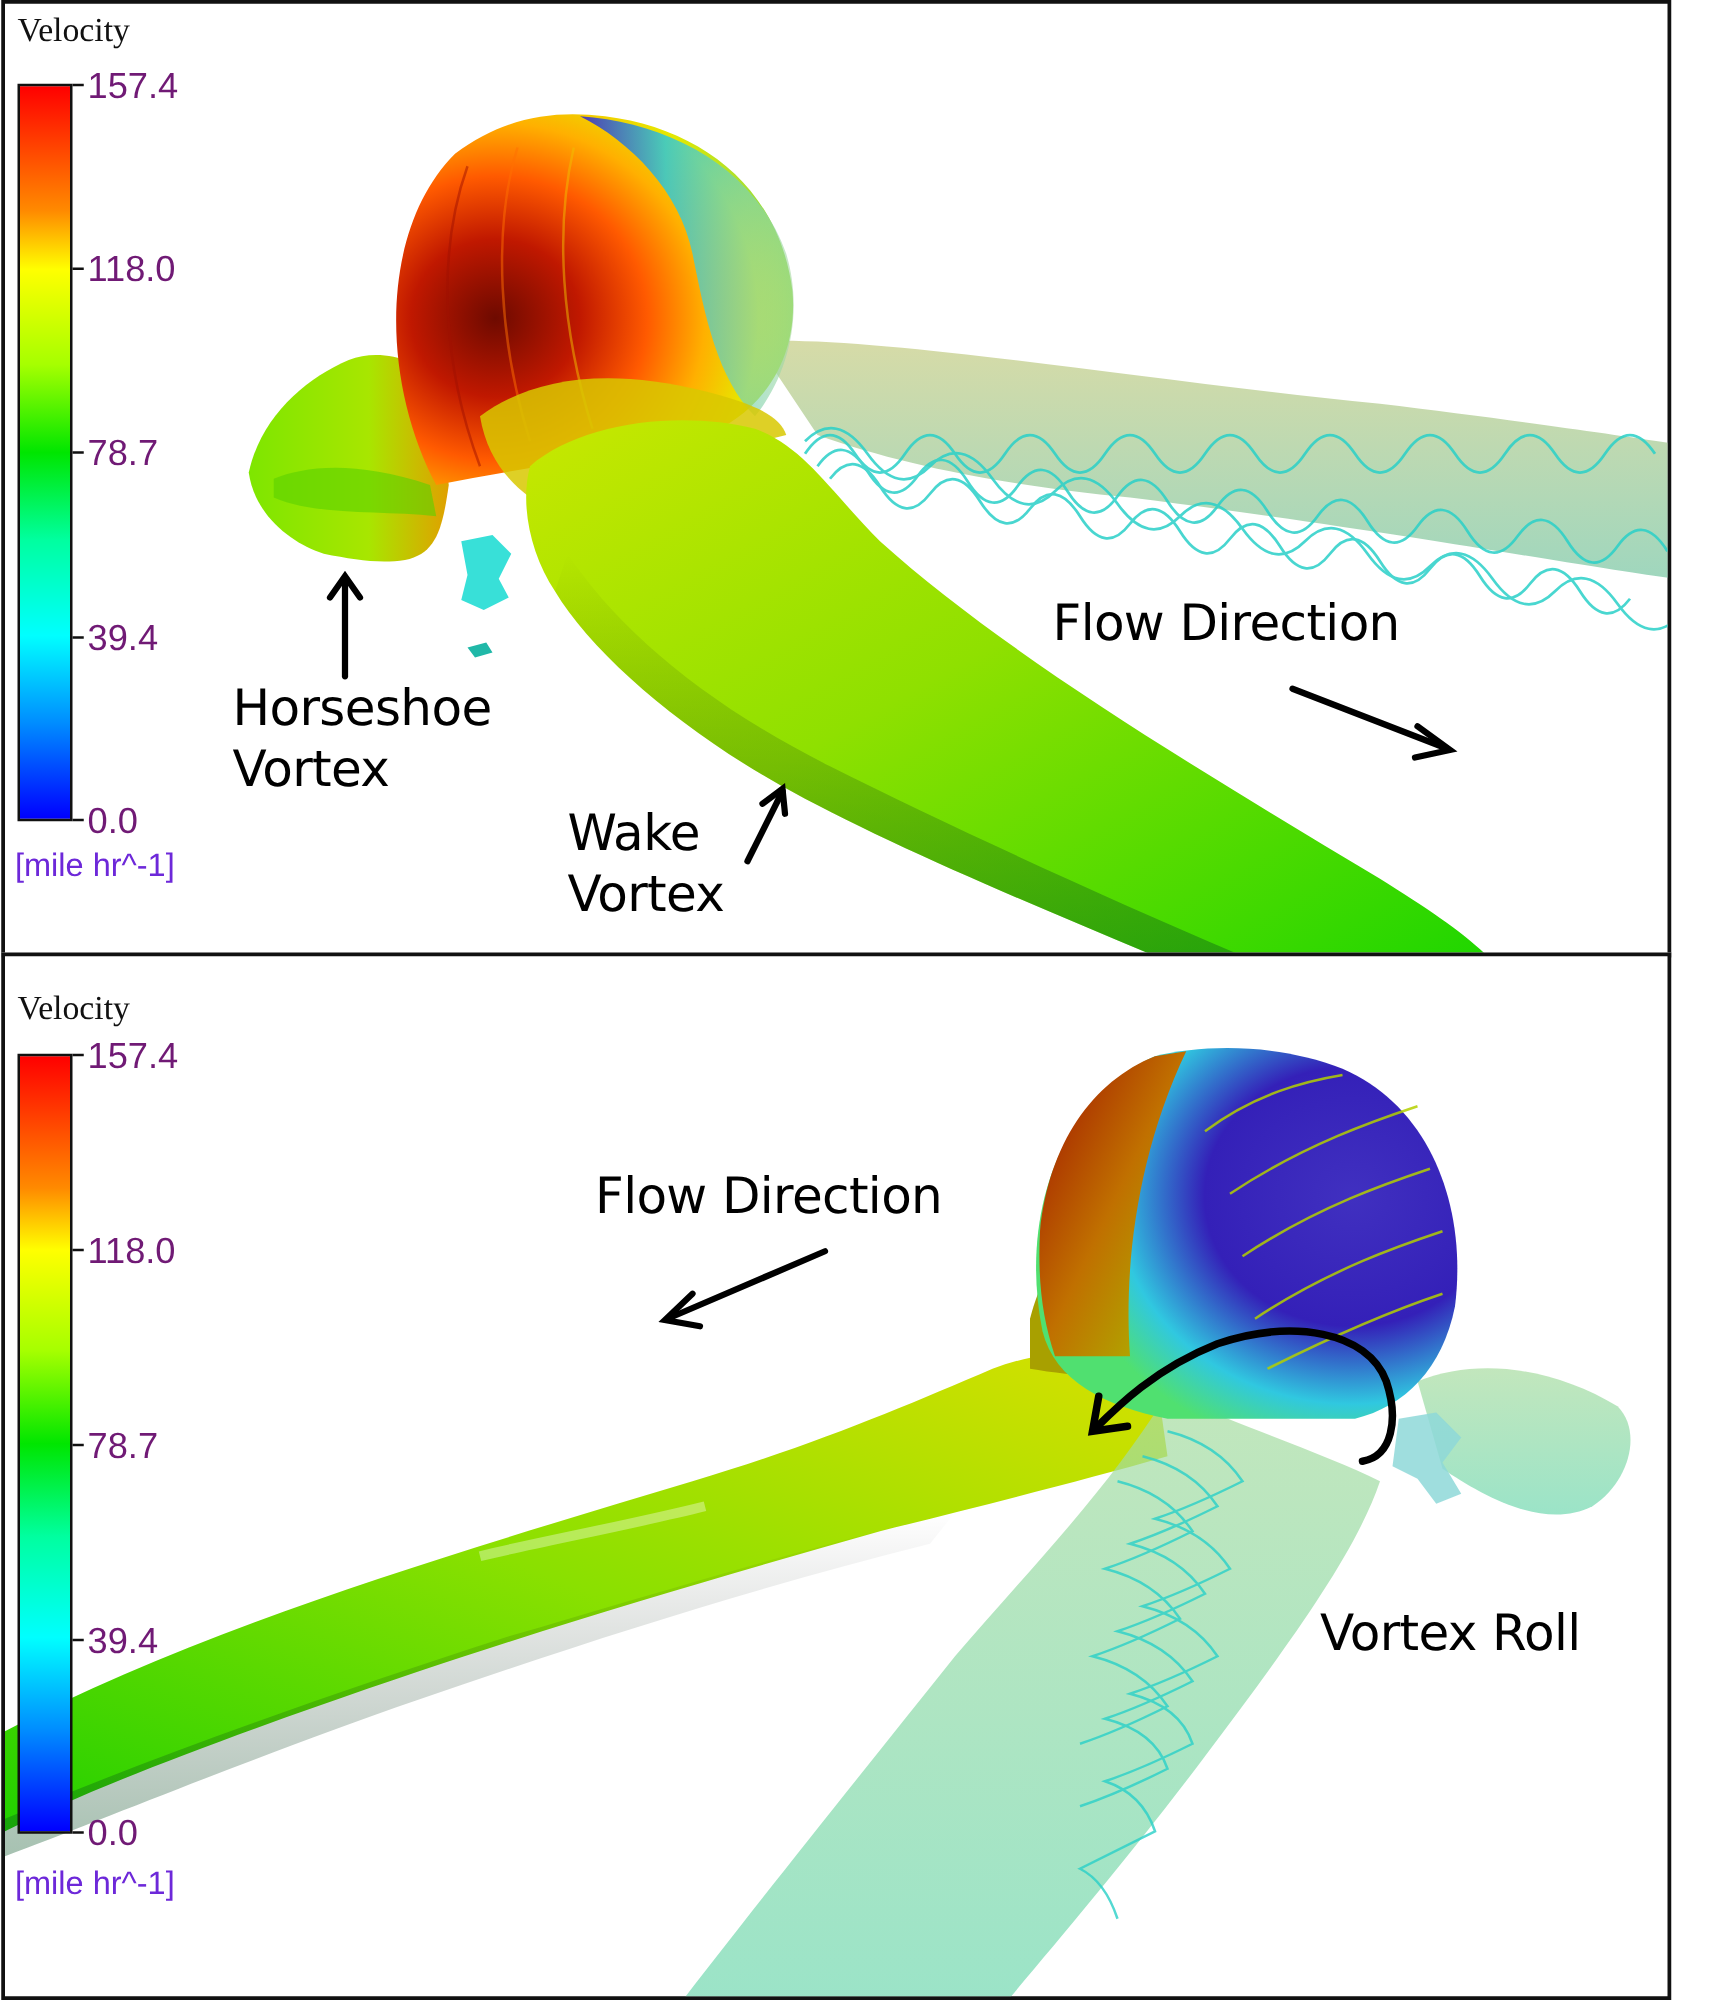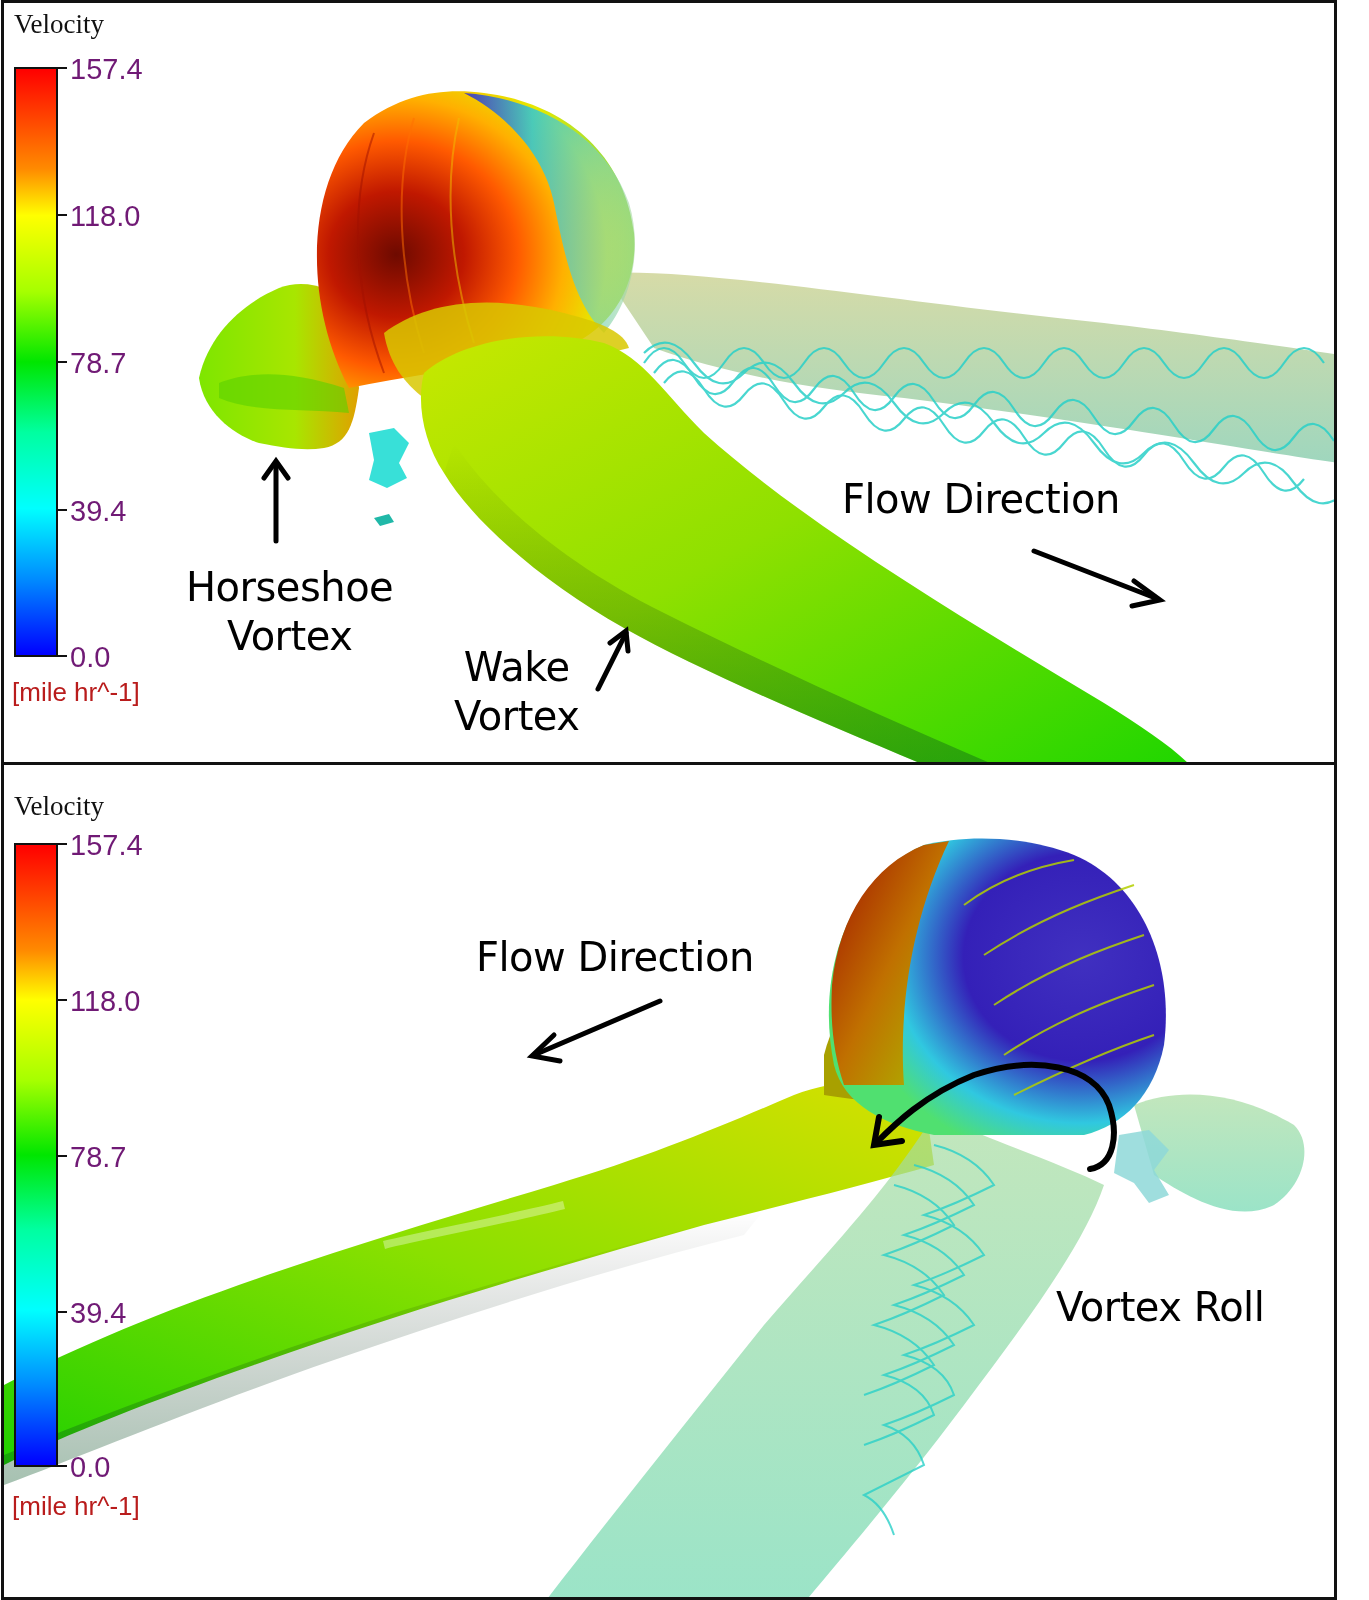--- a/index.html
+++ b/index.html
@@ -7,22 +7,22 @@
     .panel { position: absolute; left: 1px; width: 1336px; background: #ffffff; border: 3px solid #111111; box-sizing: border-box; overflow: hidden; }
     #panel-top { top: 0px; height: 766px; }
     #panel-bottom { top: 762px; height: 838px; }
     .scene { position: absolute; left: 0; top: 0; }
     .legend { position: absolute; left: 8px; width: 200px; }
     .legend-title { position: absolute; left: 2px; top: 0; font-size: 27px; color: #111; font-family: Liberation Serif, serif; }
     .colorbar { position: absolute; left: 2px; width: 44px; border: 2px solid #111; box-sizing: border-box;
       background: linear-gradient(to bottom, #ff0000 0%, #ff8a00 17%, #ffff00 25%, #a6ff00 38%, #00e600 50%, #00ffa0 62%, #00ffff 75%, #008cff 87%, #0000ff 100%); }
     .tick { position: absolute; left: 46px; width: 9px; height: 2px; background: #111; }
     .tick-label { position: absolute; left: 58px; font-size: 29px; color: #701a75; line-height: 1; font-family: "Liberation Sans", sans-serif; }
-    .unit-label { position: absolute; left: 0px; font-size: 26px; color: #b91c1c; white-space: nowrap; font-family: "Liberation Sans", sans-serif; }
-    .annot { position: absolute; font-size: 40px; color: #000; line-height: 1.22; font-family: "DejaVu Sans", sans-serif; letter-spacing: -0.5px; white-space: nowrap; text-align: center; }
+    .unit-label { position: absolute; left: 0px; font-size: 26px; color: #6d28d9; white-space: nowrap; font-family: "Liberation Sans", sans-serif; }
+    .annot { position: absolute; font-size: 40px; color: #000; line-height: 1.22; font-family: "DejaVu Sans", sans-serif; letter-spacing: -0.5px; white-space: nowrap; }
   </style>
 </head>
 <body>
 
 <div class="panel" id="panel-top">
   <svg class="scene" width="1336" height="766" viewBox="0 0 1336 766">
     <defs>
       <radialGradient id="sphereTop" cx="0.25" cy="0.55" r="0.85">
         <stop offset="0" stop-color="#6e0a00"></stop>
         <stop offset="0.25" stop-color="#c01800"></stop>
@@ -109,21 +109,21 @@
     </g>
     <g stroke="#000" stroke-width="5" fill="none" stroke-linecap="round">
       <line x1="594" y1="686" x2="622" y2="630"></line>
       <polyline points="606,640 622,628 624,648"></polyline>
     </g>
     <g stroke="#000" stroke-width="5" fill="none" stroke-linecap="round">
       <line x1="1030" y1="548" x2="1154" y2="596"></line>
       <polyline points="1130,578 1156,597 1128,603"></polyline>
     </g>
   </svg>
-  <div class="annot" style="left:182px;top:540px;margin-top:20px;">
+  <div class="annot" style="left:182px;top:540px;">
     <div>Horseshoe</div>
     <div>Vortex</div>
   </div>
   <div class="annot" style="left:450px;top:640px;">
     <div>Wake</div>
     <div>Vortex</div>
   </div>
   <div class="annot" style="left:838px;top:472px;">Flow Direction</div>
 </div>
 

